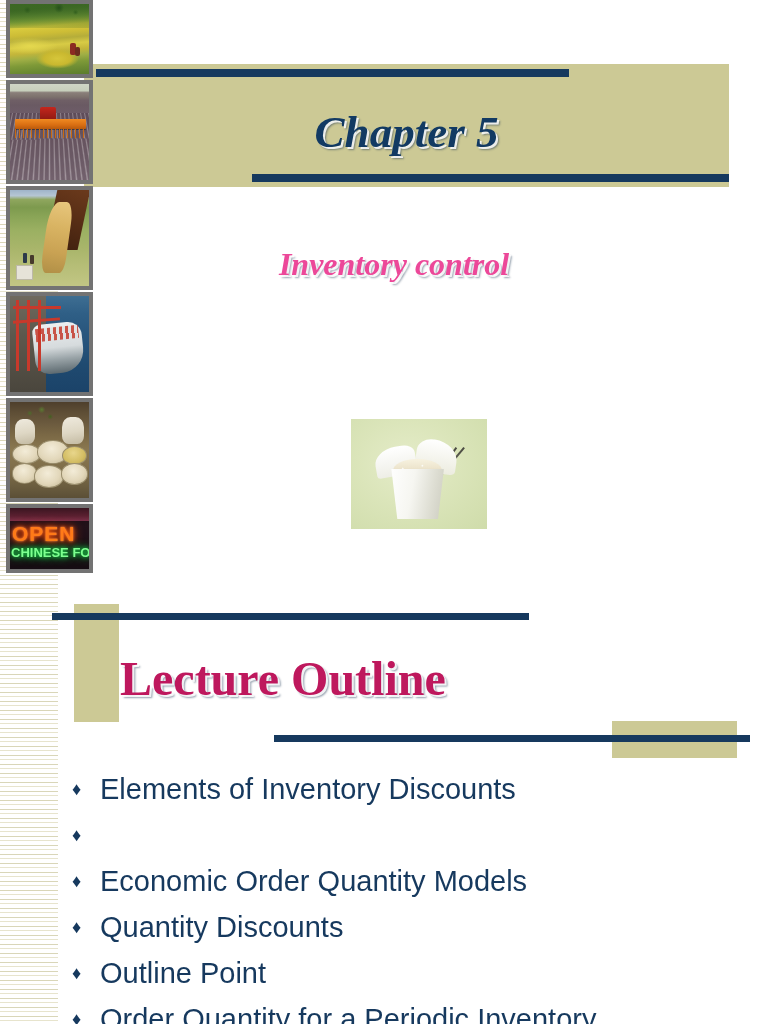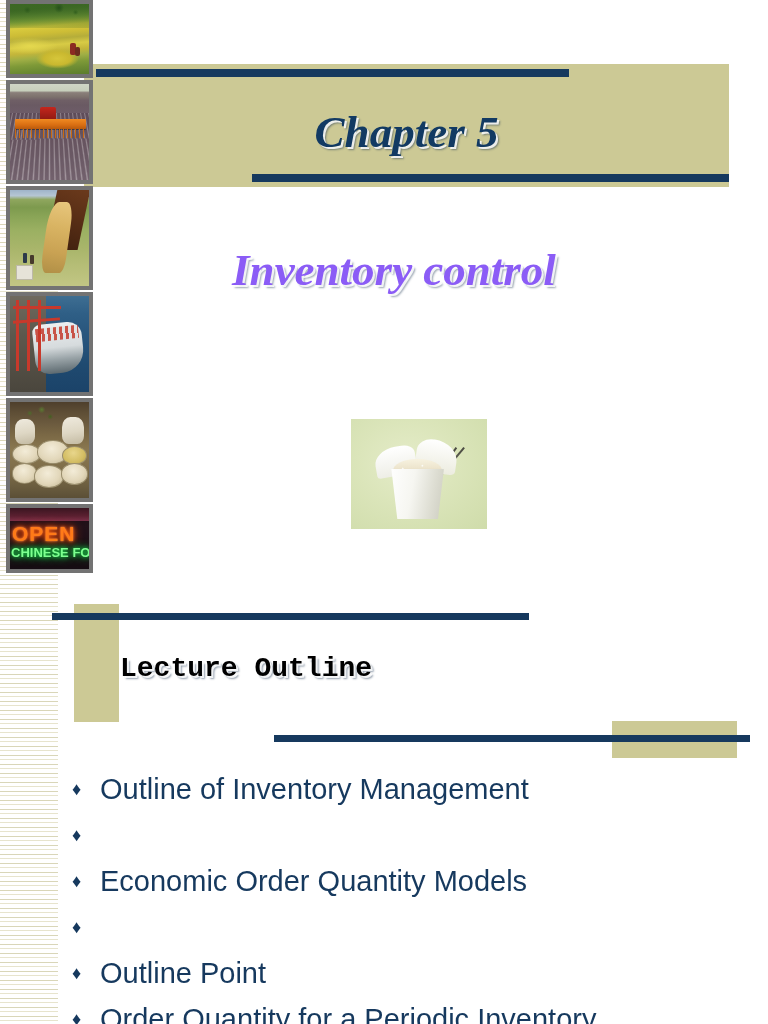--- a/index.html
+++ b/index.html
@@ -300,22 +300,22 @@
   }
   #subtitle {
     position: absolute;
     left: 84px;
     top: 248px;
     width: 620px;
     text-align: center;
     font-family: "Liberation Serif", serif;
     font-style: italic;
     font-weight: bold;
-    font-size: 45px;
-    color: #8b5cf6;
+    font-size: 32px;
+    color: #ec4899;
     text-shadow: 2px 2px 0 rgba(255,255,255,0.85), 3px 3px 2px rgba(20,45,75,0.42);
     z-index: 7;
     line-height: 1;
   }
 
   
   #takeout-image {
     position: absolute;
     left: 351px;
     top: 419px;
@@ -376,24 +376,24 @@
     top: 604px;
     width: 45px;
     height: 118px;
     background: #ccc995;
     z-index: 3;
   }
   #outline-heading {
     position: absolute;
     left: 120px;
     top: 655px;
-    font-family: Liberation Mono, monospace;
+    font-family: Liberation Serif, serif;
     font-weight: bold;
-    font-size: 28px;
-    color: #000000;
+    font-size: 48px;
+    color: #be185d;
     text-shadow: 2px 2px 0 rgba(255,255,255,0.85), 3px 3px 2px rgba(20,45,75,0.45);
     z-index: 7;
     line-height: 1;
     white-space: nowrap;
   }
   #outline-block-right {
     position: absolute;
     left: 612px;
     top: 721px;
     width: 125px;
@@ -528,34 +528,35 @@
 <div id="outline-vbar"></div>
 <div id="outline-rule-top"></div>
 <div id="outline-heading">Lecture Outline</div>
 <div id="outline-block-right"></div>
 <div id="outline-rule-bottom"></div>
 
 <div id="outline-list">
 
   <div class="bullet-item">
     <span class="bullet-glyph">♦</span>
-    <span class="bullet-label">Outline of Inventory Management</span>
+    <span class="bullet-label">Elements of Inventory Discounts</span>
   </div>
 
   <div class="bullet-item">
     <span class="bullet-glyph">♦</span>
   </div>
 
   <div class="bullet-item">
     <span class="bullet-glyph">♦</span>
     <span class="bullet-label">Economic Order Quantity Models</span>
   </div>
 
   <div class="bullet-item">
     <span class="bullet-glyph">♦</span>
+    <span class="bullet-label">Quantity Discounts</span>
   </div>
 
   <div class="bullet-item">
     <span class="bullet-glyph">♦</span>
     <span class="bullet-label">Outline Point</span>
   </div>
 
   <div class="bullet-item">
     <span class="bullet-glyph">♦</span>
     <span class="bullet-label">Order Quantity for a Periodic Inventory</span>

